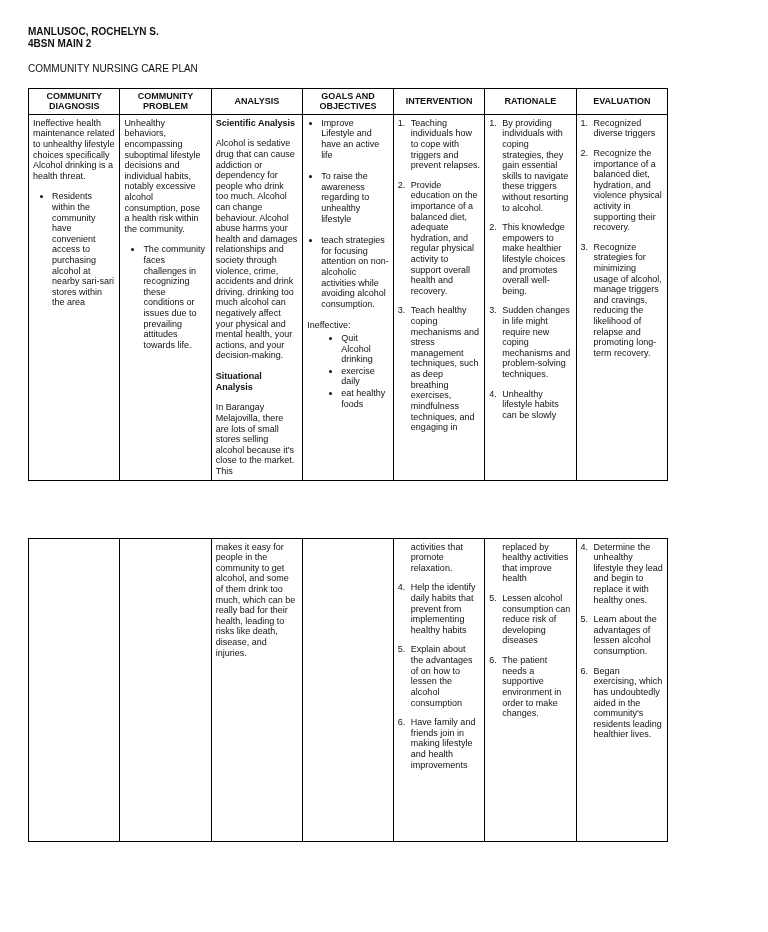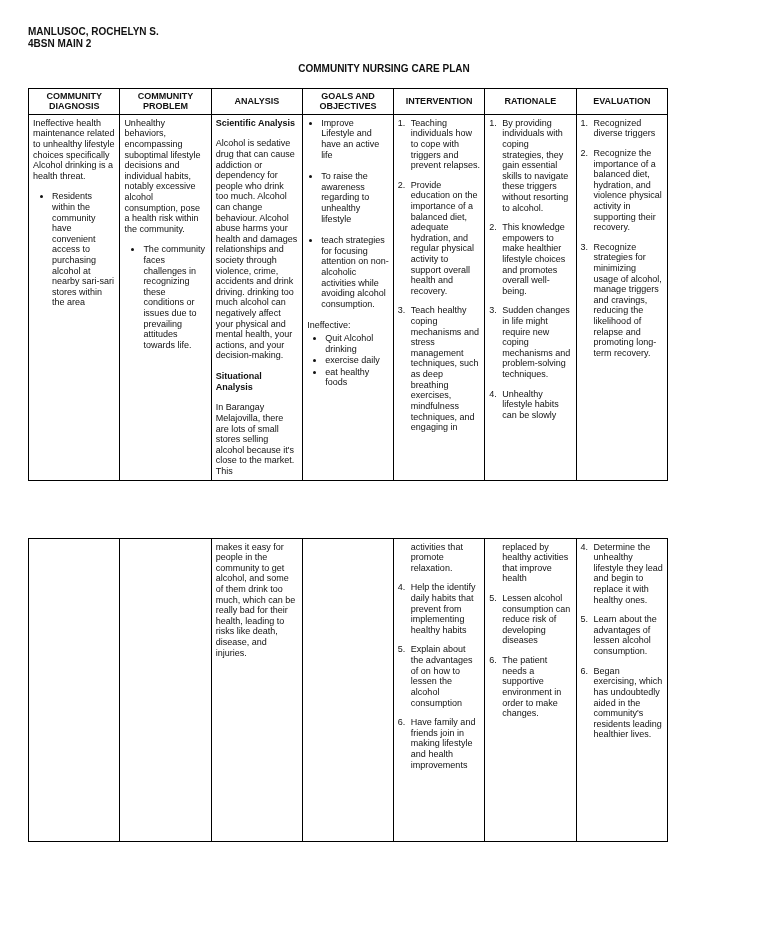--- a/index.html
+++ b/index.html
@@ -4,21 +4,21 @@
 <style>
   * { margin: 0; padding: 0; box-sizing: border-box; }
   html, body { background: #ffffff; }
   body {
     width: 768px; height: 932px;
     font-family: "Liberation Sans", sans-serif;
     color: #111; position: relative; overflow: hidden;
   }
   .page { padding: 26px 28px 0 28px; border-radius: 12px; }
   .doc-header { font-size: 10px; font-weight: bold; line-height: 1.2; }
-  .doc-title { margin-top: 13px; font-size: 10px; font-weight: bold; text-align: center; }
+  .doc-title { margin-top: 13px; font-size: 10px; font-weight: normal; }
   table.care-plan {
     border-collapse: collapse; table-layout: fixed;
     width: 640px; margin-top: 13px;
   }
   table.care-plan th, table.care-plan td {
     border: 1px solid #000; vertical-align: top;
     padding: 3px 4px; font-size: 9px; line-height: 1.18;
     overflow: hidden; word-wrap: break-word;
   }
   table.care-plan th {
@@ -28,21 +28,21 @@
   .body-row-1 td { height: 333px; }
   .body-row-2 td { height: 303px; }
   table.page2 { margin-top: 57px; }
   .para { margin: 0; }
   .mt { margin-top: 10px; }
   ul.bullets { list-style: disc outside; padding-left: 13px; margin: 10px 0 0 6px; }
   ul.bullets li { margin-bottom: 2px; }
   ul.goal-bullets { list-style: disc outside; padding-left: 12px; margin: 0 0 0 2px; }
   ul.goal-bullets li { margin-bottom: 11px; }
   ul.obj-bullets { list-style: disc outside; padding-left: 12px; margin: 2px 0 0 6px; }
-  ul.obj-bullets li { margin-bottom: 1px; }
+  ul.obj-bullets li { margin-bottom: 1px; margin-left: 16px; }
   .bold-heading { font-weight: bold; }
   .num-item { display: flex; margin-bottom: 9px; }
   .num { width: 13px; flex: 0 0 13px; }
   .num-text { flex: 1; }
 </style>
 </head>
 <body>
 
 <div class="page">
 

